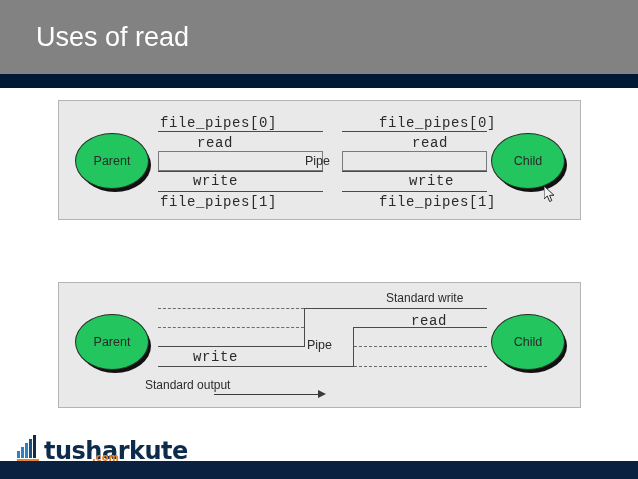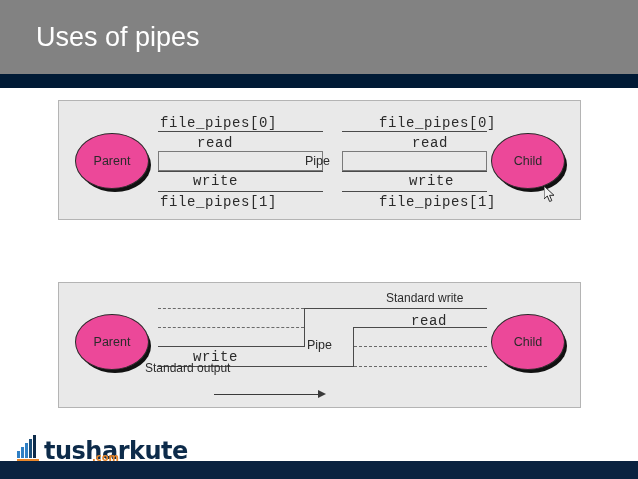--- a/index.html
+++ b/index.html
@@ -71,21 +71,21 @@
     width: 523px;
     height: 126px;
   }
 
   
   .node {
     position: absolute;
     width: 74px;
     height: 56px;
     border-radius: 50%;
-    background: #ec4899;
+    background: #22c55e;
     border: 1.6px solid #2b2b2b;
     box-shadow: 3px 4px 0 -1px #111111;
     display: flex;
     align-items: center;
     justify-content: center;
     box-sizing: border-box;
   }
   .node span {
     font-size: 12.5px;
     color: #2b2b2b;
@@ -217,21 +217,21 @@
     left: 544px;
     top: 186px;
     width: 12px;
     height: 17px;
   }
 </style>
 </head>
 <body>
 
 <div class="slide-header"></div>
-<div class="slide-title">Uses of pipes</div>
+<div class="slide-title">Uses of read</div>
 <div class="header-rule"></div>
 
 <div class="slide-body">
 
   <div class="figure" id="figure-one">
 
     <div class="node" style="left:16px; top:32px;">
       <span>Parent</span>
     </div>
 
@@ -286,21 +286,21 @@
     <div class="vline" style="left:294px; top:44px; height:40px;"></div>
 
     <div class="sans-label" style="left:327px; top:8px;">Standard write</div>
     <div class="hline" style="left:245px; top:25px; width:183px;"></div>
     <div class="mono-label" style="left:352px; top:30px;">read</div>
     <div class="hline" style="left:294px; top:44px; width:134px;"></div>
 
     <div class="dline" style="left:295px; top:63px; width:133px;"></div>
     <div class="dline" style="left:295px; top:83px; width:133px;"></div>
 
-    <div class="sans-label" style="left:86px; top:78px;">Standard output</div>
+    <div class="sans-label" style="left:86px; top:95px;">Standard output</div>
     <div class="arrow-line" style="left:155px; top:111px; width:105px;"></div>
     <div class="arrow-head" style="left:259px; top:107px;"></div>
   </div>
 
 </div>
 
 <div class="footer-logo">
   <div class="logo-mark">
     <div class="bar b1"></div>
     <div class="bar b2"></div>

